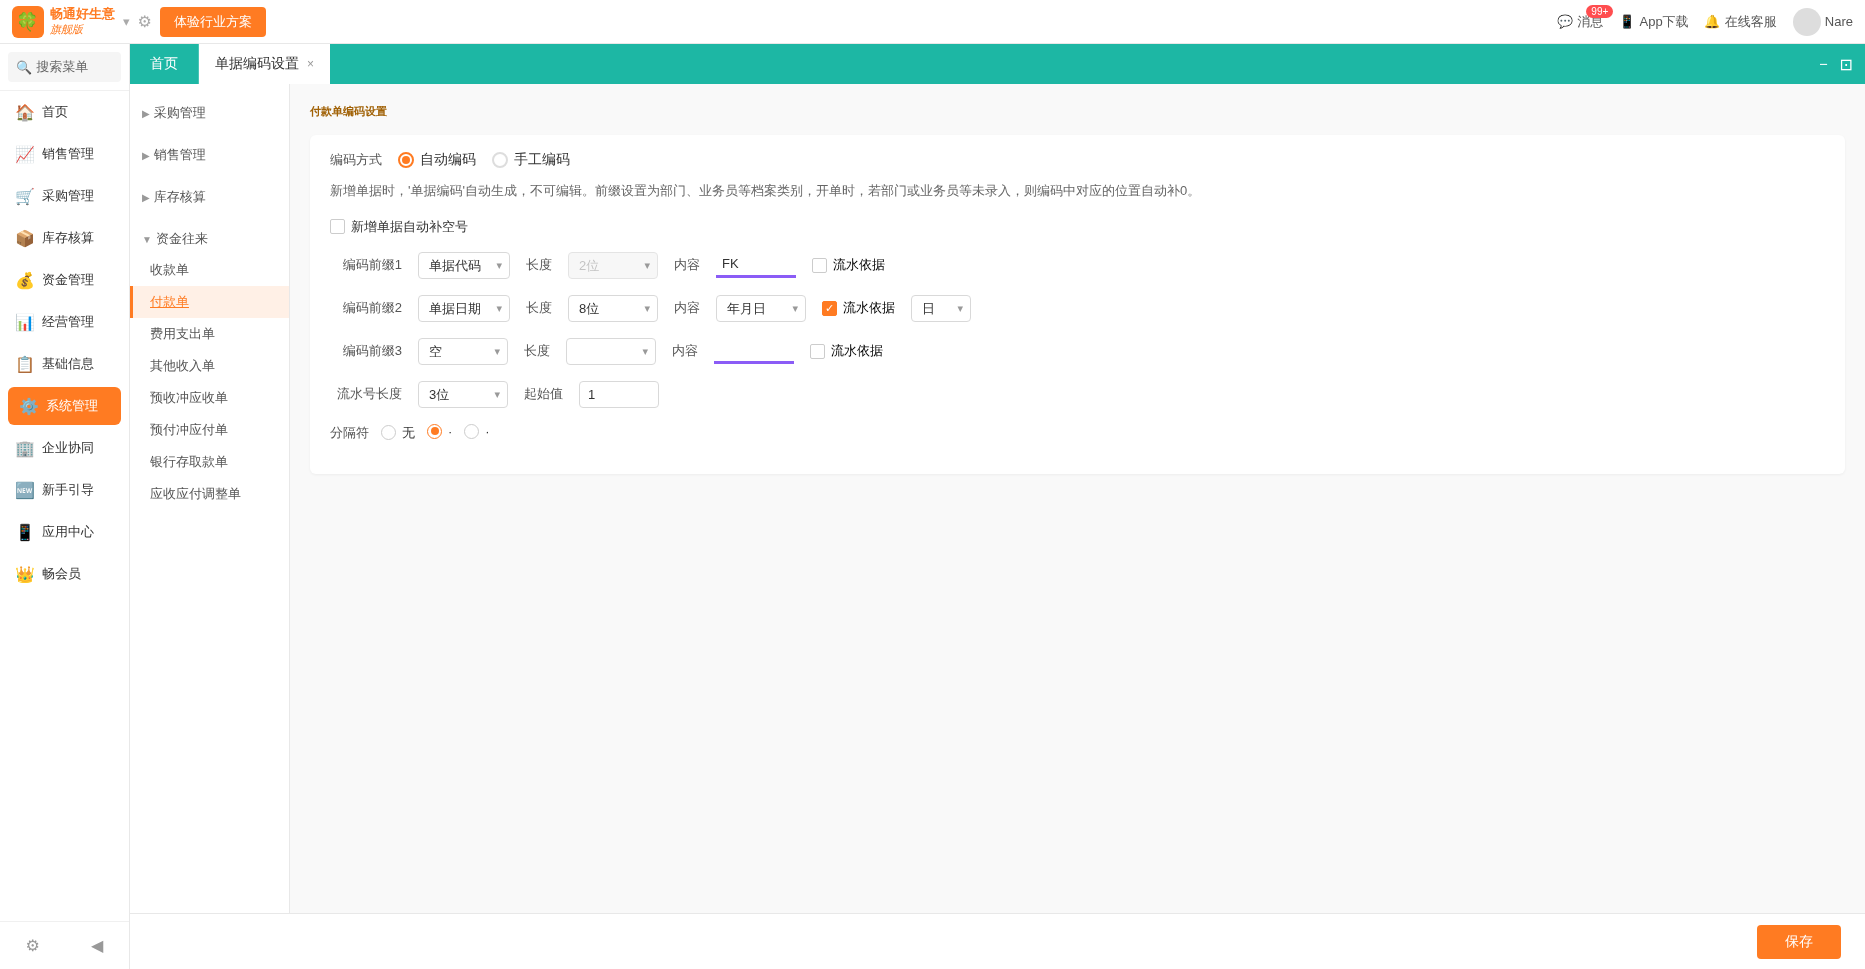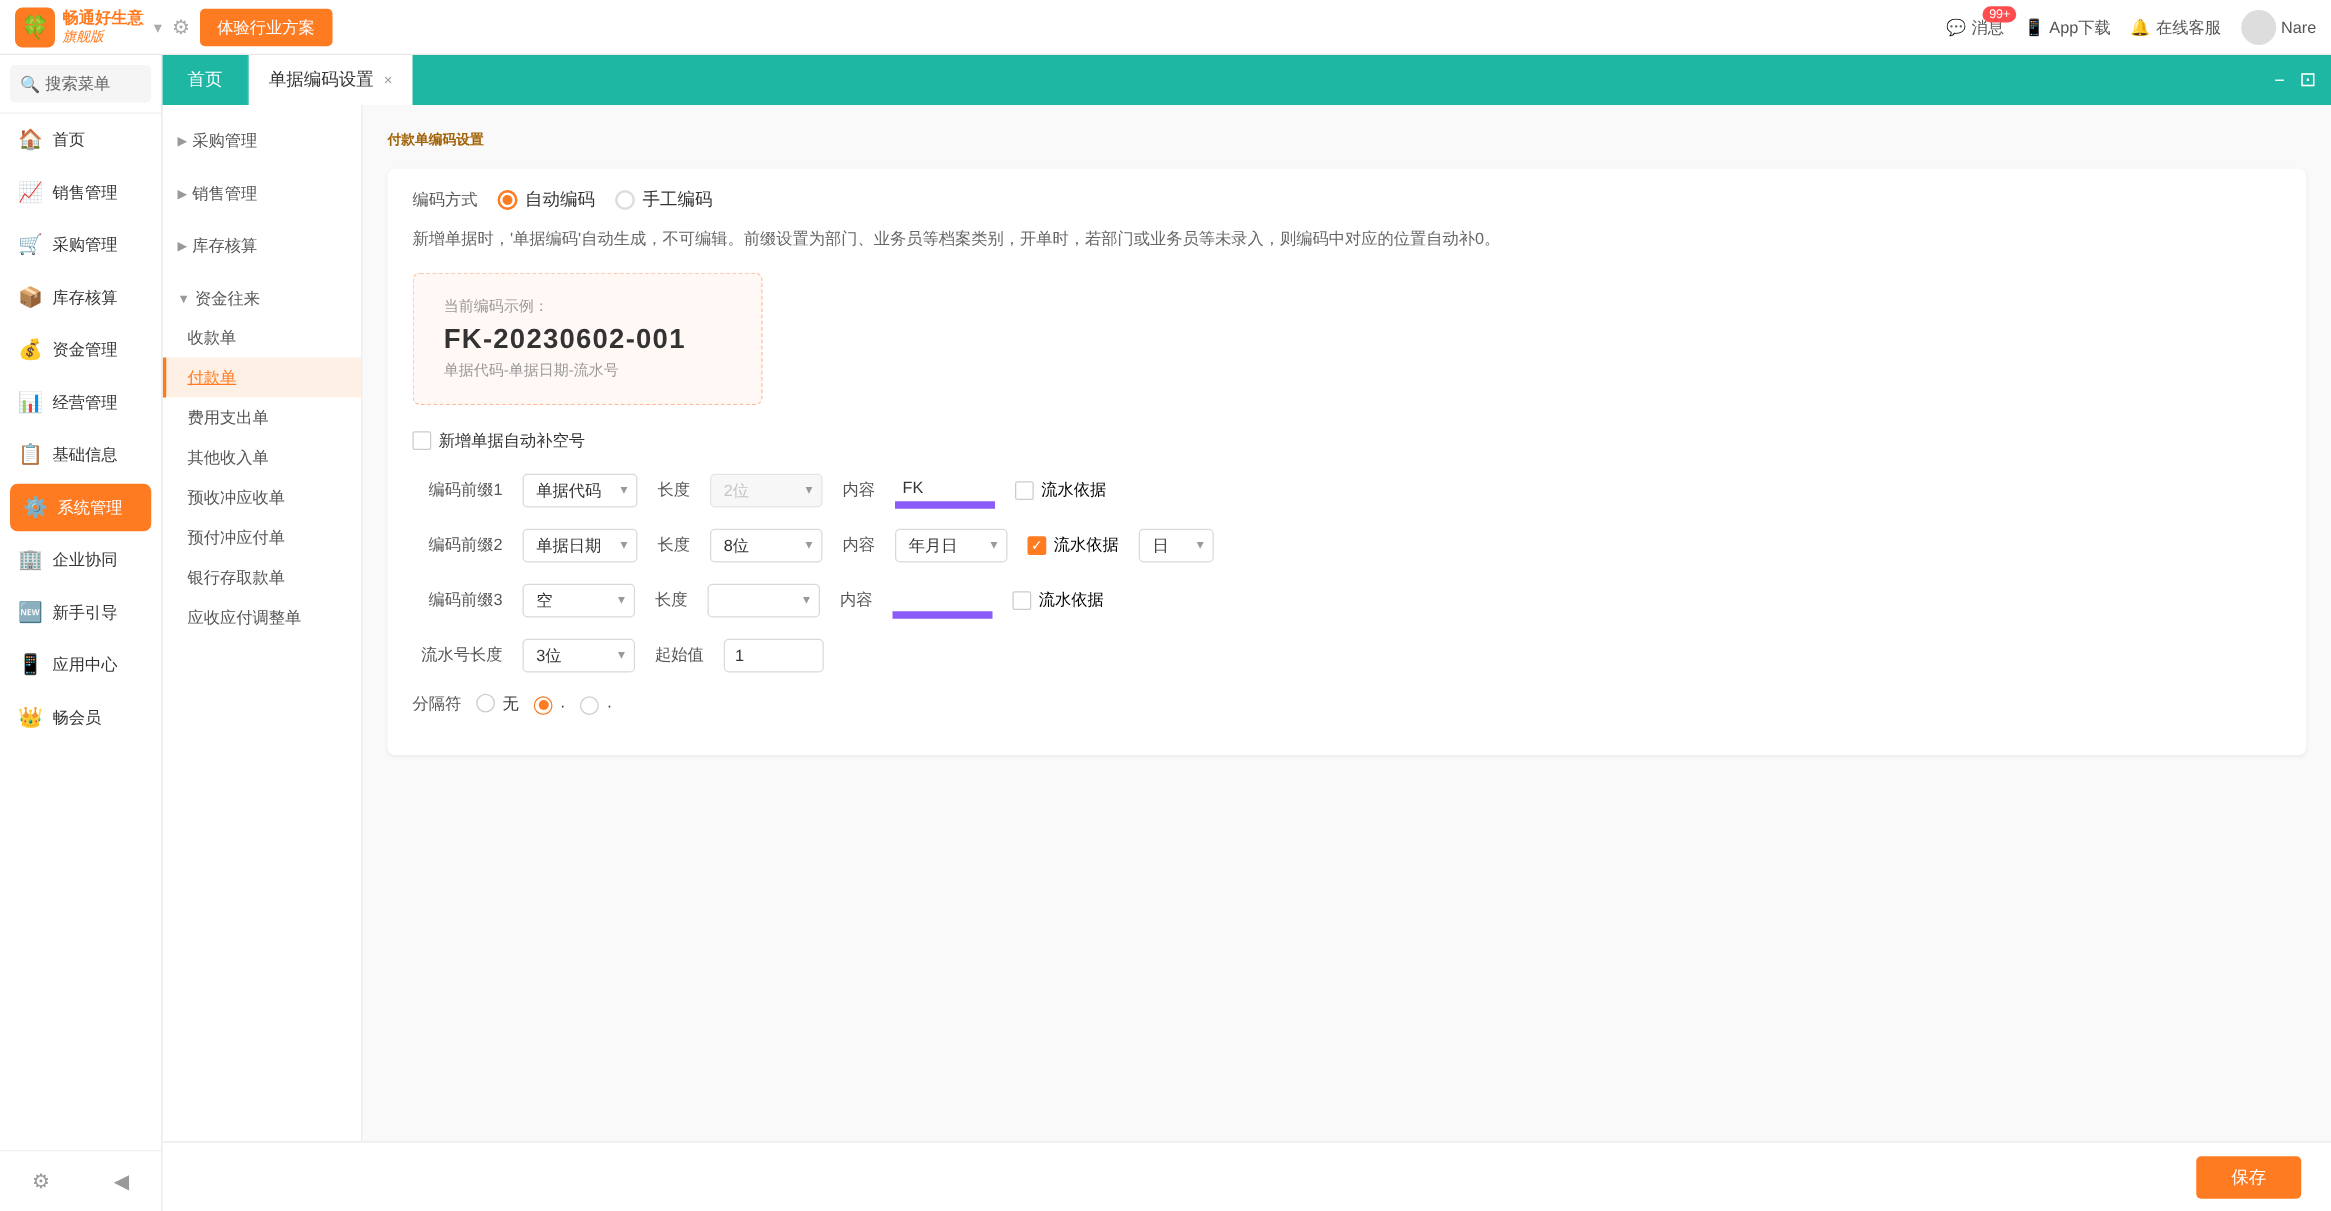--- a/index.html
+++ b/index.html
@@ -206,33 +206,33 @@
       appearance: none;
       cursor: pointer;
       min-width: 90px;
       position: relative;
     }
     .select-wrap { position: relative; display: inline-block; }
     .select-wrap::after { content: '▾'; position: absolute; right: 8px; top: 50%; transform: translateY(-50%); color: #999; pointer-events: none; font-size: 11px; }
     .config-val-label { font-size: 13px; color: #555; }
     .config-input {
       border: none;
-      border-bottom: 6px solid #8b5cf6;
+      border-bottom: 3px solid #8b5cf6;
       padding: 4px 6px;
       font-size: 13px;
       color: #333;
       background: transparent;
       min-width: 60px;
       outline: none;
     }
     .cb-orange { width: 15px; height: 15px; border: 1px solid #ff7b22; border-radius: 2px; background: #ff7b22; display: inline-flex; align-items: center; justify-content: center; }
     .cb-orange::after { content: '✓'; color: white; font-size: 11px; }
 
     
-    .sep-row { display: flex; align-items: flex-end; gap: 12px; margin-bottom: 16px; }
+    .sep-row { display: flex; align-items: flex-start; gap: 12px; margin-bottom: 16px; }
     .sep-label { font-size: 13px; color: #555; }
     .sep-radio { display: flex; align-items: center; gap: 6px; font-size: 13px; color: #333; cursor: pointer; }
     .sep-dot-empty { width: 15px; height: 15px; border-radius: 50%; border: 1.5px solid #ccc; }
     .sep-dot-orange { width: 15px; height: 15px; border-radius: 50%; border: 1.5px solid #ff7b22; display: flex; align-items: center; justify-content: center; }
     .sep-dot-orange::after { content: ''; width: 8px; height: 8px; border-radius: 50%; background: #ff7b22; }
 
     
     .bottom-bar {
       height: 56px;
       background: white;
@@ -427,25 +427,20 @@
             <label class="radio-label">
               <div class="radio-dot"></div>
               <span>手工编码</span>
             </label>
           </div>
 
           
           <div class="info-text">新增单据时，'单据编码'自动生成，不可编辑。前缀设置为部门、业务员等档案类别，开单时，若部门或业务员等未录入，则编码中对应的位置自动补0。</div>
 
           
-          <div class="preview-box">
-            <div class="preview-label">当前编码示例：</div>
-            <div class="preview-code">FK-20230602-001</div>
-            <div class="preview-format">单据代码-单据日期-流水号</div>
-          </div>
 
           
           <div class="checkbox-row">
             <label class="cb-label">
               <div class="cb-box"></div>
               <span>新增单据自动补空号</span>
             </label>
           </div>
 
           

